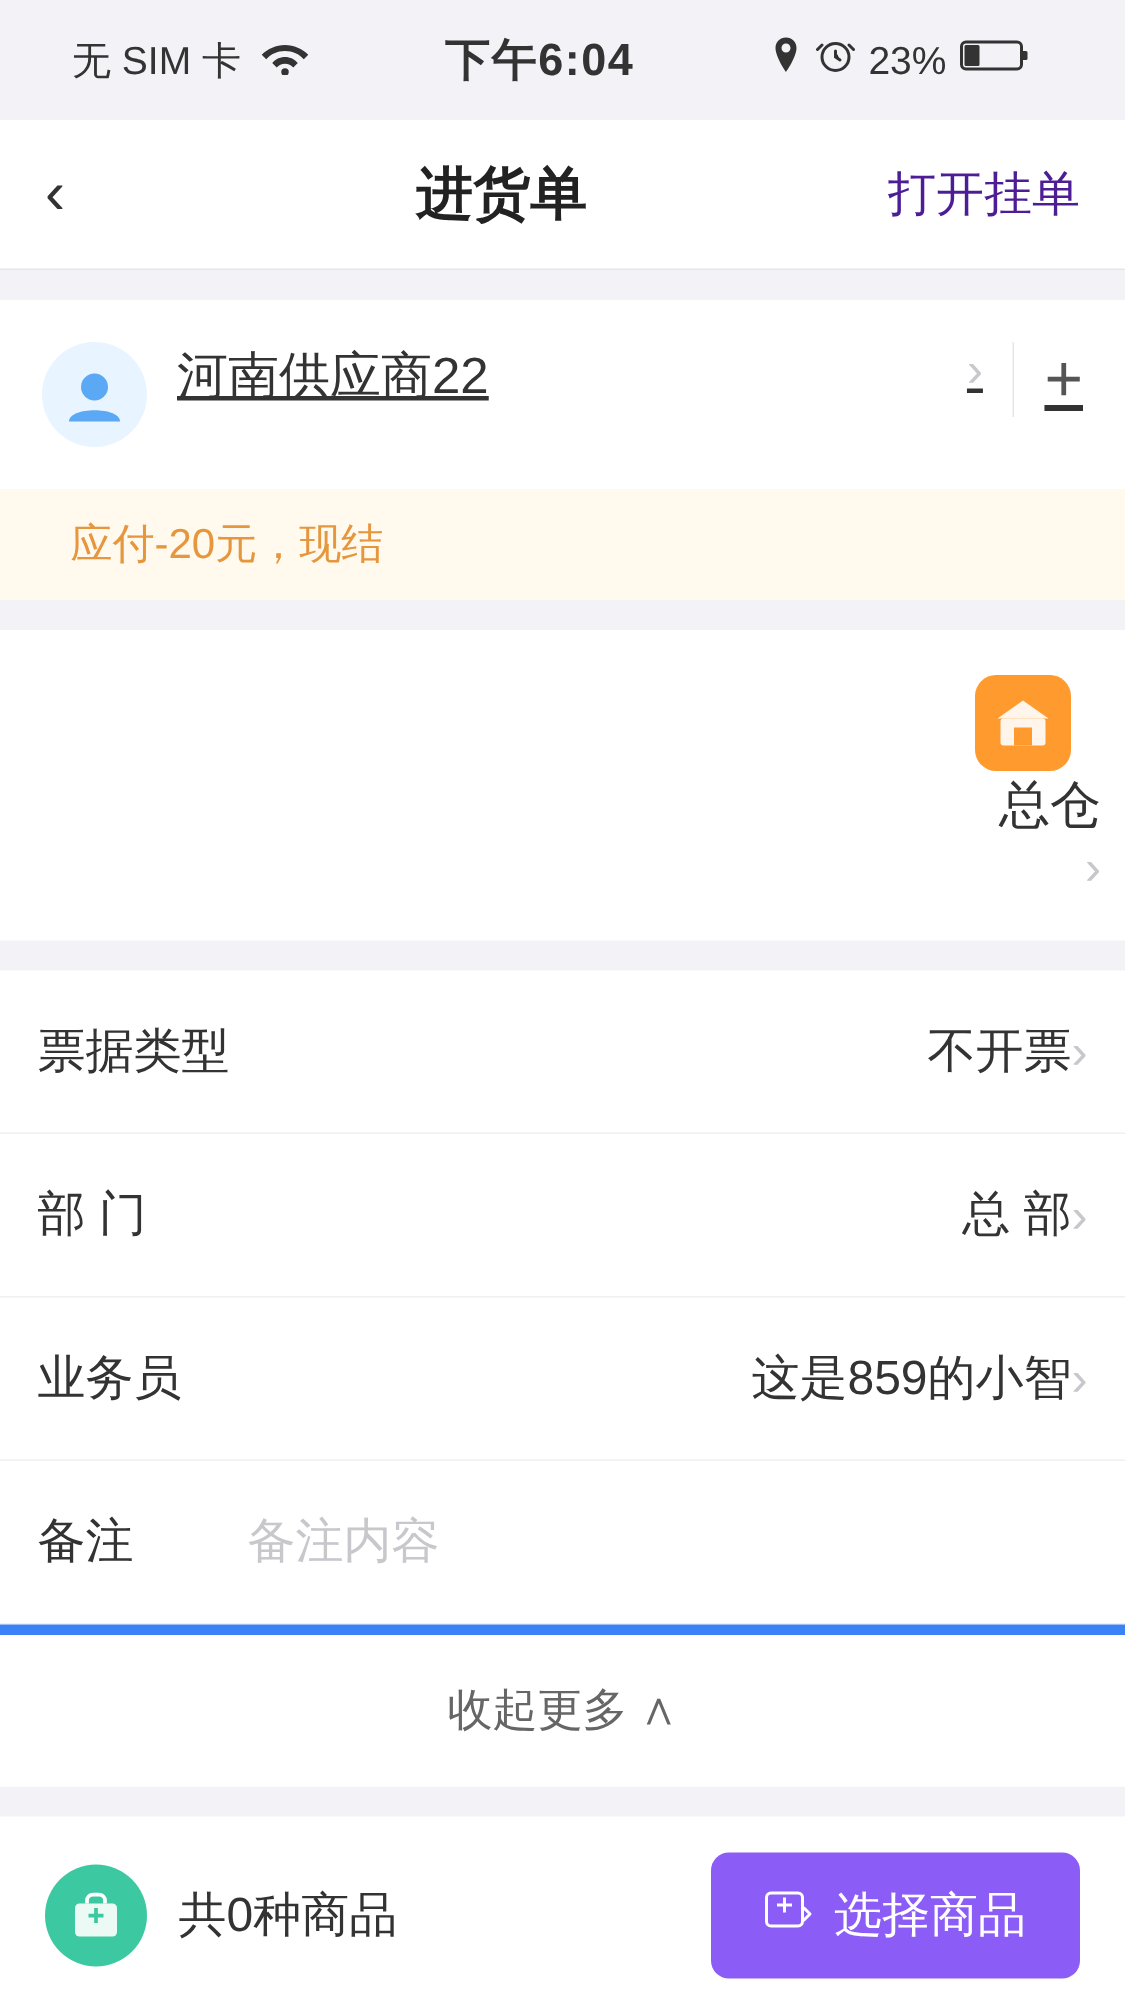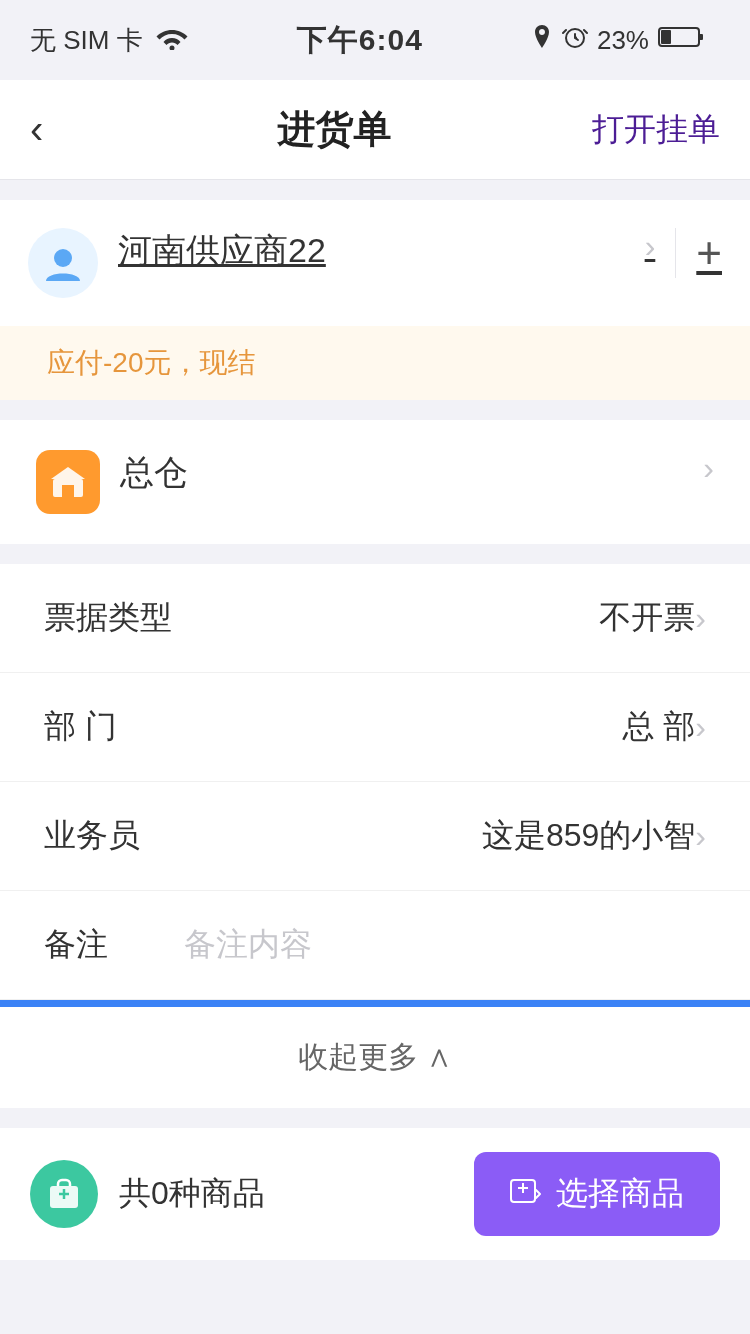--- a/index.html
+++ b/index.html
@@ -14,21 +14,21 @@
     }
 
     
     .status-bar {
       width: 734px;
       height: 80px;
       background: #f2f2f7;
       display: flex;
       align-items: center;
       justify-content: space-between;
-      padding: 0 30px;
+      padding: 0 48px;
       font-size: 28px;
       font-weight: 500;
     }
     .status-left {
       display: flex;
       align-items: center;
       gap: 12px;
       font-size: 26px;
     }
     .status-center {
@@ -132,24 +132,25 @@
     .notice-bar {
       background: #fff9ee;
       padding: 18px 47px;
       font-size: 28px;
       color: #e6963c;
     }
 
     
     .warehouse-row {
       display: flex;
-      align-items: flex-start;
-      padding: 30px 36px;
+      align-items: flex-end;
+      padding: 30px 16px;
       background: #fff;
       margin-top: 20px;
+      flex-direction: column;
     }
     .warehouse-icon-wrap {
       width: 64px;
       height: 64px;
       border-radius: 14px;
       background: #ff9a2e;
       display: flex;
       align-items: center;
       justify-content: center;
       margin-right: 20px;
@@ -162,21 +163,21 @@
     }
 
     
     .form-section {
       background: #fff;
       margin-top: 20px;
     }
     .form-row {
       display: flex;
       align-items: center;
-      padding: 32px 44px;
+      padding: 32px 25px;
       border-bottom: 1px solid #f0f0f0;
       cursor: pointer;
     }
     .form-row:last-child {
       border-bottom: none;
     }
     .form-label {
       font-size: 32px;
       color: #333;
       width: 140px;

